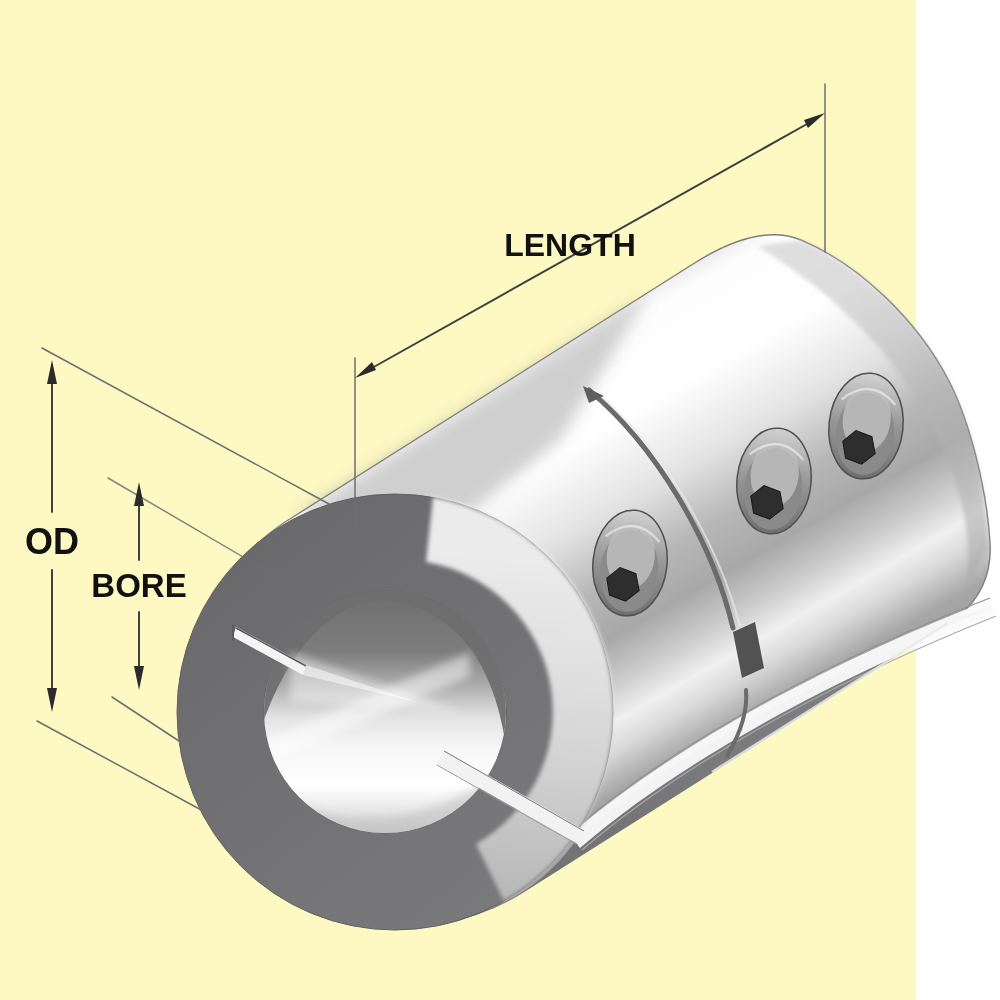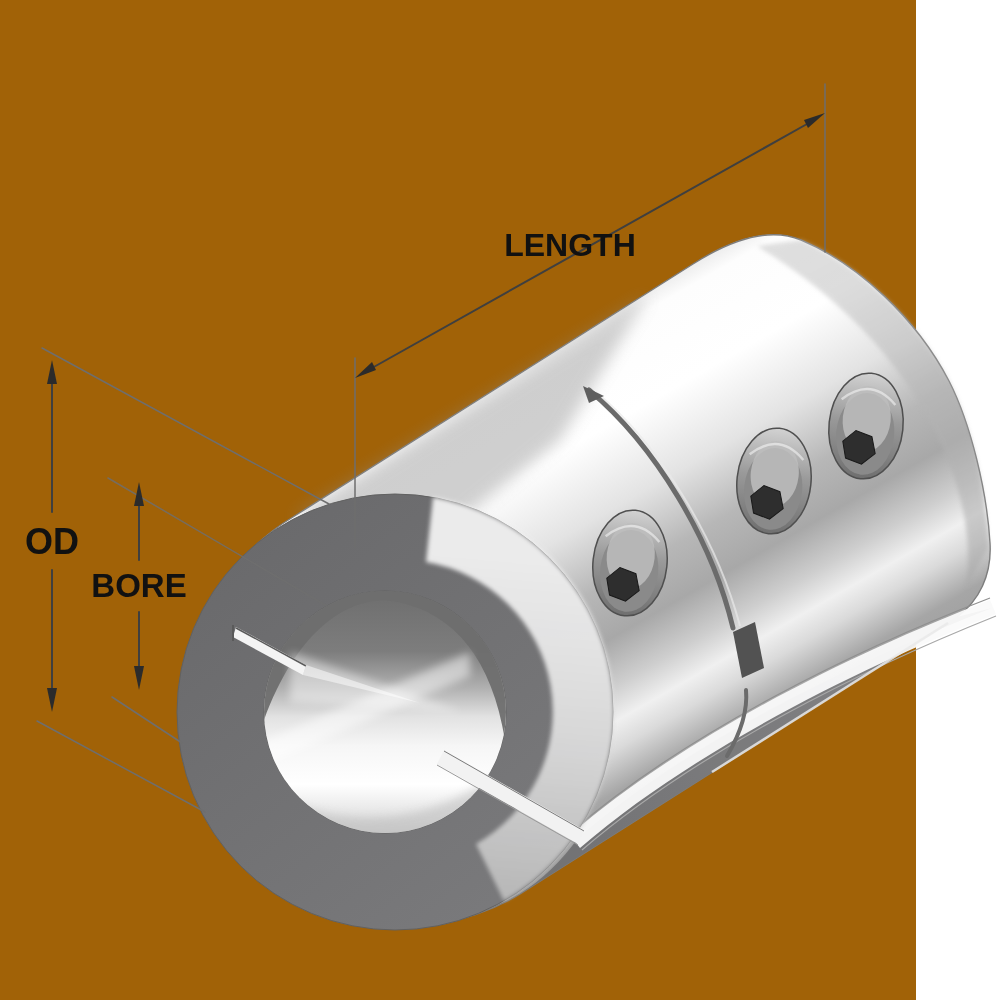--- a/index.html
+++ b/index.html
@@ -8,21 +8,21 @@
     background: #ffffff;
     width: 1000px;
     height: 1000px;
     overflow: hidden;
     font-family: "Liberation Sans", sans-serif;
   }
   .stage {
     position: relative;
     width: 916px;
     height: 1000px;
-    background: #a16207;
+    background: #fef9c3;
   }
   svg { display: block; }
   .dim-label {
     font-family: "Liberation Sans", sans-serif;
     font-weight: 700;
     fill: #111111;
   }
 </style>
 </head>
 <body>

